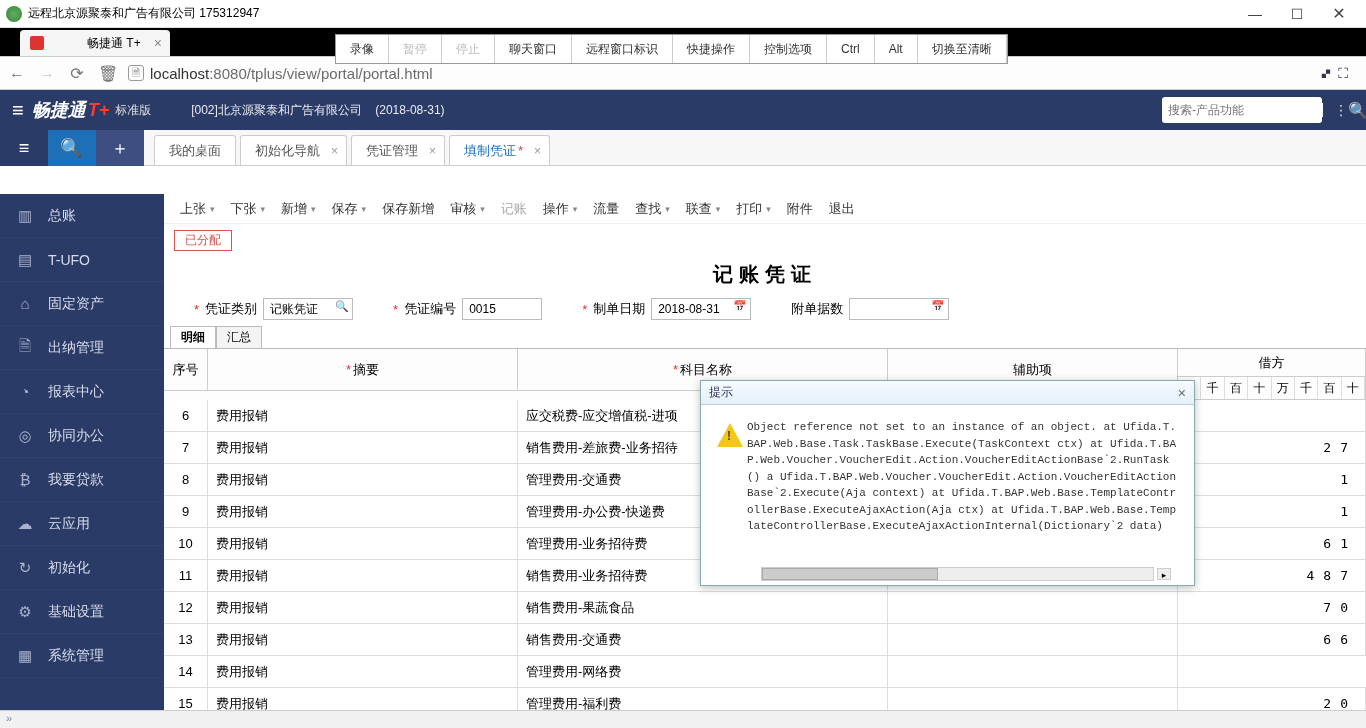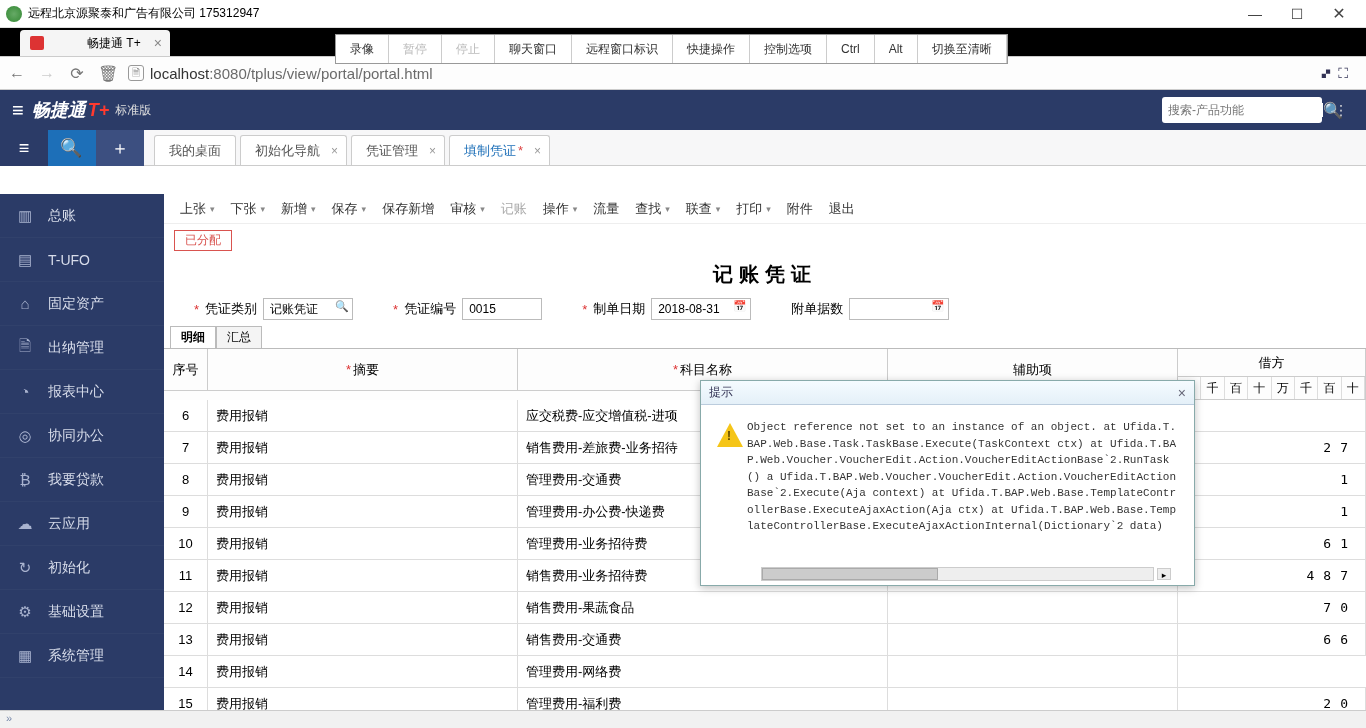--- a/index.html
+++ b/index.html
@@ -25,21 +25,21 @@
 .addr-extras{display:flex; gap:8px; color:#335; font-size:14px; padding-right:10px;}
 
 
 .app-header{height:40px; background:#2b3b67; color:#fff; display:flex; align-items:center; padding:0 12px;}
 .hamburg{font-size:20px; margin-right:10px; letter-spacing:-2px;}
 .brand{font-size:18px; font-weight:bold; font-style:italic; display:flex; align-items:center;}
 .brand .tplus{color:#ff3a2f; font-style:italic; margin-left:2px;}
 .brand .edition{font-size:12px; font-weight:normal; font-style:normal; margin-left:6px; color:#ddd;}
 .org{margin-left:40px; font-size:12px; color:#eaeaf0;}
 .org .date{margin-left:10px;}
-.search-box{margin-left:auto; width:160px; height:26px; background:#fff; border-radius:3px; display:flex; align-items:center; padding:0 6px;}
+.search-box{margin-left:auto; width:160px; height:26px; background:#fff; border-radius:3px; display:flex; align-items:center; padding:0 6px;gap:25px;}
 .search-box input{border:none; outline:none; flex:1; font-size:12px;}
 .search-box .sg{color:#888;}
 .side-extra{width:20px; margin-left:12px; color:#ddd; font-size:14px;}
 
 
 .row2{height:36px; display:flex;}
 .row2 .iconbtn{width:48px; display:flex; align-items:center; justify-content:center; color:#fff; font-size:18px;}
 .row2 .iconbtn.menu{background:#2b3b67;}
 .row2 .iconbtn.search{background:#1d6fb8;}
 .row2 .iconbtn.plus{background:#3c4f80;}
@@ -169,20 +169,24 @@
   </div>
 </div>
 
 <div class="app-header">
   <span class="hamburg">≡</span>
   <span class="brand">
     <span>畅捷通</span>
       <span class="tplus">T+</span>
     <span class="edition">标准版</span>
   </span>
+  <span class="org">
+    <span>[002]北京源聚泰和广告有限公司</span>
+    <span class="date">(2018-08-31)</span>
+  </span>
   <div class="search-box">
     <input placeholder="搜索-产品功能" style="">
     <span class="sg">🔍</span>
   </div>
   <span class="side-extra">⋮</span>
 </div>
 
 <div class="row2">
   <div class="iconbtn menu">≡</div>
   <div class="iconbtn search">🔍</div>

